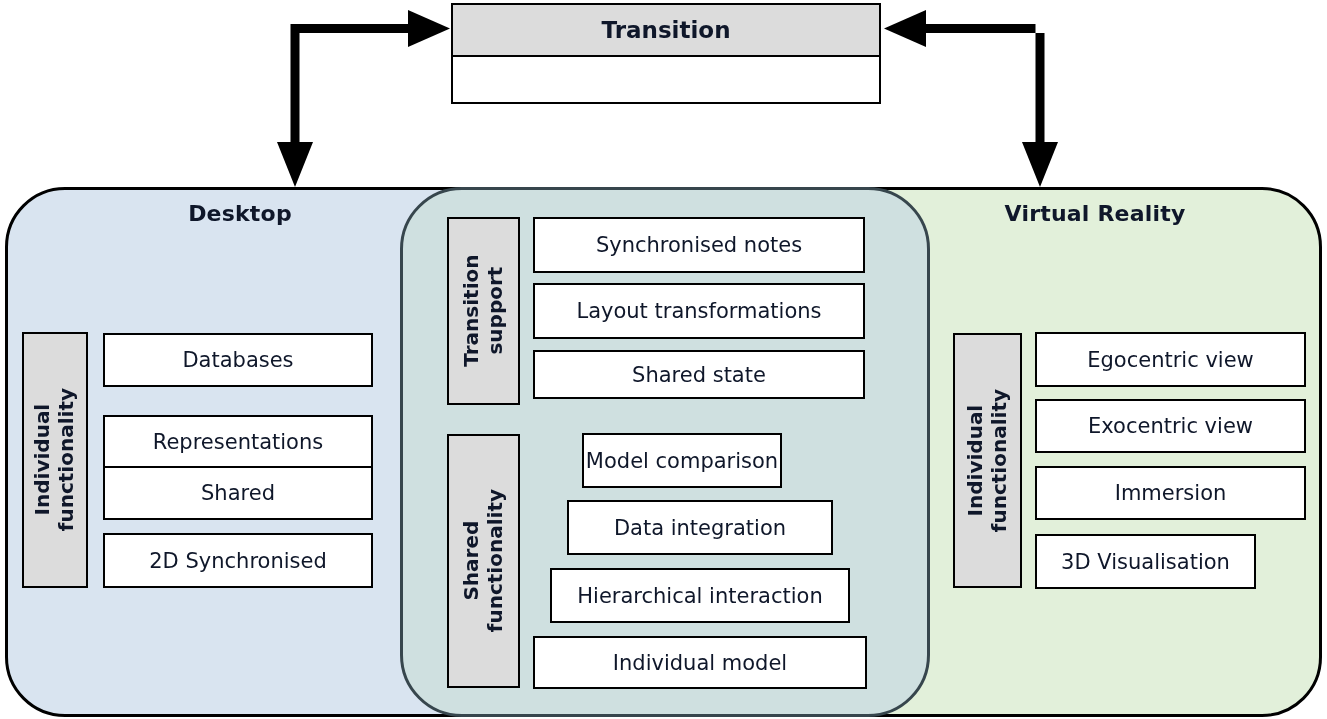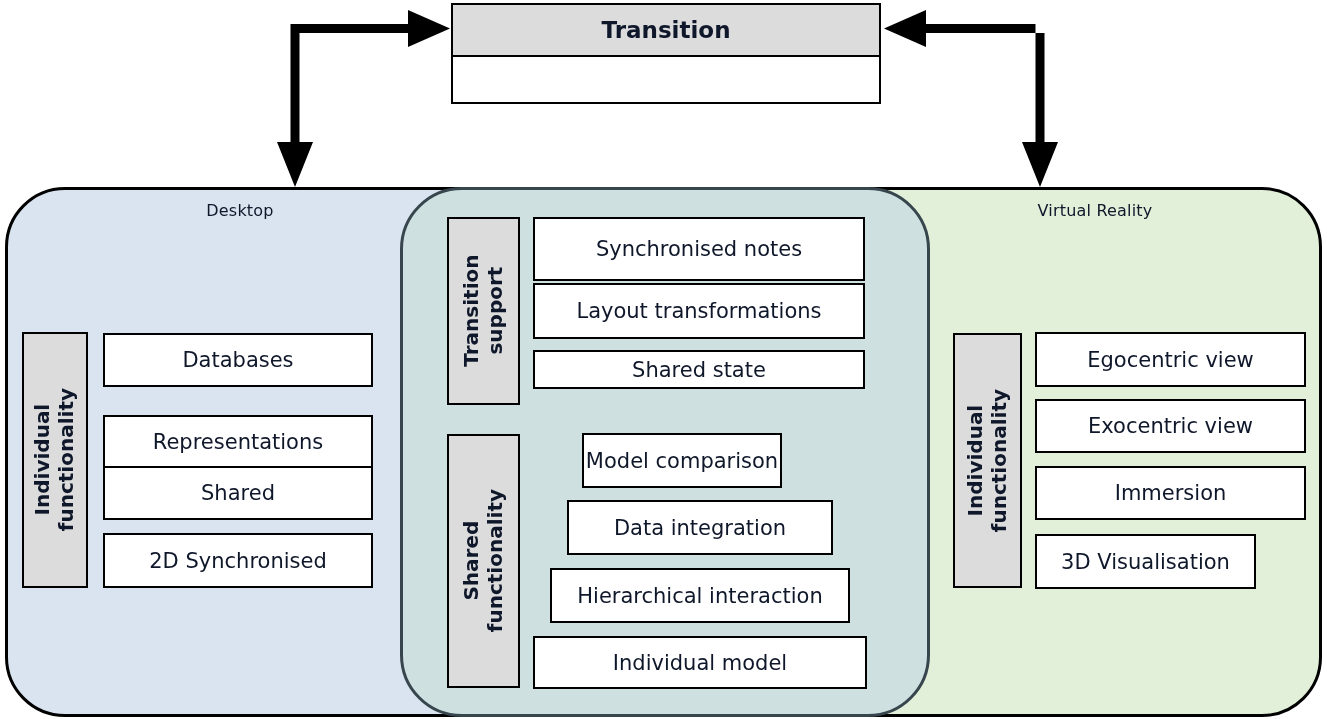--- a/index.html
+++ b/index.html
@@ -18,22 +18,22 @@
     border: 3px solid var(--line, #000);
     border-radius: 60px;
   }
   .panel-desktop { left: 5px;   top: 187px; width: 923px; height: 530px; background: var(--desktop-bg, #d9e4f0); }
   .panel-vr      { left: 404px; top: 187px; width: 918px; height: 530px; background: var(--vr-bg, #e2f0da); }
   .panel-shared  { left: 400px; top: 187px; width: 530px; height: 530px;
                    background: var(--shared-bg, #cfe0e0);
                    border: 3px solid var(--shared-line, #37464d); border-radius: 62px; }
   .panel-title {
     position: absolute;
-    font-weight: 400;
-    font-size: 16px;
+    font-weight: 700;
+    font-size: 22px;
     text-align: center;
     letter-spacing: 0.2px;
   }
   .title-desktop { left: 30px;  top: 201px; width: 420px; }
   .title-vr      { left: 940px; top: 201px; width: 310px; }
 
   
   .transition-box {
     position: absolute;
     left: 451px; top: 3px; width: 430px; height: 101px;
@@ -120,23 +120,23 @@
     <div class="vtext">Individual functionality</div>
   </div>
   <div class="wbox" style="left:103px; top:333px; width:270px; height:54px;">Databases</div>
   <div class="wbox" style="left:103px; top:399px; width:270px; height:54px;margin-top:16px;">Representations</div>
   <div class="wbox" style="left:103px; top:466px; width:270px; height:54px;">Shared</div>
   <div class="wbox" style="left:103px; top:533px; width:270px; height:55px;">2D Synchronised</div>
 
   <div class="vlabel" style="left:447px; top:217px; width:73px; height:188px;">
     <div class="vtext">Transition support</div>
   </div>
-  <div class="wbox" style="left:533px; top:217px; width:332px; height:64px;">Synchronised notes</div>
+  <div class="wbox" style="left:533px; top:217px; width:332px; height:56px;">Synchronised notes</div>
   <div class="wbox" style="left:533px; top:283px; width:332px; height:56px;">Layout transformations</div>
-  <div class="wbox" style="left:533px; top:350px; width:332px; height:39px;">Shared state</div>
+  <div class="wbox" style="left:533px; top:350px; width:332px; height:49px;">Shared state</div>
 
   <div class="vlabel" style="left:447px; top:434px; width:73px; height:254px;">
     <div class="vtext">Shared functionality</div>
   </div>
   <div class="wbox" style="left:582px; top:433px; width:200px; height:55px;">Model comparison</div>
   <div class="wbox" style="left:567px; top:500px; width:266px; height:55px;">Data integration</div>
   <div class="wbox" style="left:550px; top:568px; width:300px; height:55px;">Hierarchical interaction</div>
   <div class="wbox" style="left:533px; top:636px; width:334px; height:53px;">Individual model</div>
 
   <div class="vlabel" style="left:953px; top:333px; width:69px; height:255px;">

